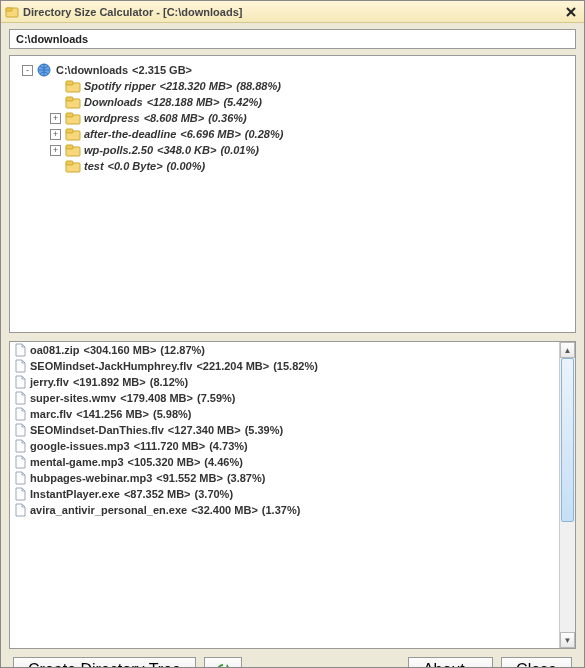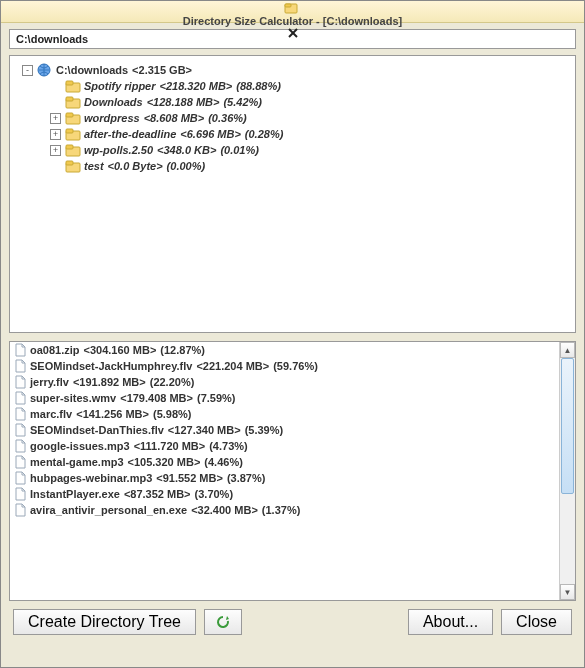--- a/index.html
+++ b/index.html
@@ -12,21 +12,20 @@
   overflow: hidden;
   border: 1px solid #888;
 }
 .titlebar {
   height: 22px;
   background: linear-gradient(to bottom, #fff5d8, #f5e9b8);
   border-bottom: 1px solid #d4c88a;
   display: flex;
   align-items: center;
   padding: 0 4px;
-  flex-direction: column;
 }
 .titlebar .ticon { margin-right: 4px; }
 .titlebar .ttext { flex: 1; color: #444; font-weight: bold; }
 .titlebar .close {
   width: 18px; height: 16px;
   display: flex; align-items: center; justify-content: center;
   font-size: 14px; font-weight: bold; color: #333;
   cursor: default;
 }
 .content { padding: 6px 8px 8px 8px; }
@@ -38,21 +37,21 @@
   margin-bottom: 6px;
   color: #222;
 }
 .panel {
   background: #fff;
   border: 1px solid #999;
   overflow: auto;
   position: relative;
 }
 .tree-panel { height: 278px; padding: 6px 4px; }
-.files-panel { height: 260px; margin-top: 8px; }
+.files-panel { height: 308px; margin-top: 8px; }
 .tree-root { padding-left: 8px; }
 .tree-row {
   display: flex;
   align-items: center;
   height: 16px;
   white-space: nowrap;
   color: #333;
 }
 .tree-row .exp {
   width: 11px; height: 11px;
@@ -246,32 +245,32 @@
         </div>
         <div class="file-row">
           <span class="ficon">
             <svg width="13" height="14">
               <path d="M2 1h6l3 3v9H2z" fill="#fefefe" stroke="#9aa8b8"></path>
               <path d="M8 1v3h3" fill="none" stroke="#9aa8b8"></path>
             </svg>
           </span>
           <span class="lbl">SEOMindset-JackHumphrey.flv</span>
           <span class="sz">&lt;221.204 MB&gt;</span>
-          <span class="pct">(59.76%)</span>
+          <span class="pct">(15.82%)</span>
         </div>
         <div class="file-row">
           <span class="ficon">
             <svg width="13" height="14">
               <path d="M2 1h6l3 3v9H2z" fill="#fefefe" stroke="#9aa8b8"></path>
               <path d="M8 1v3h3" fill="none" stroke="#9aa8b8"></path>
             </svg>
           </span>
           <span class="lbl">jerry.flv</span>
           <span class="sz">&lt;191.892 MB&gt;</span>
-          <span class="pct">(22.20%)</span>
+          <span class="pct">(8.12%)</span>
         </div>
         <div class="file-row">
           <span class="ficon">
             <svg width="13" height="14">
               <path d="M2 1h6l3 3v9H2z" fill="#fefefe" stroke="#9aa8b8"></path>
               <path d="M8 1v3h3" fill="none" stroke="#9aa8b8"></path>
             </svg>
           </span>
           <span class="lbl">super-sites.wmv</span>
           <span class="sz">&lt;179.408 MB&gt;</span>

